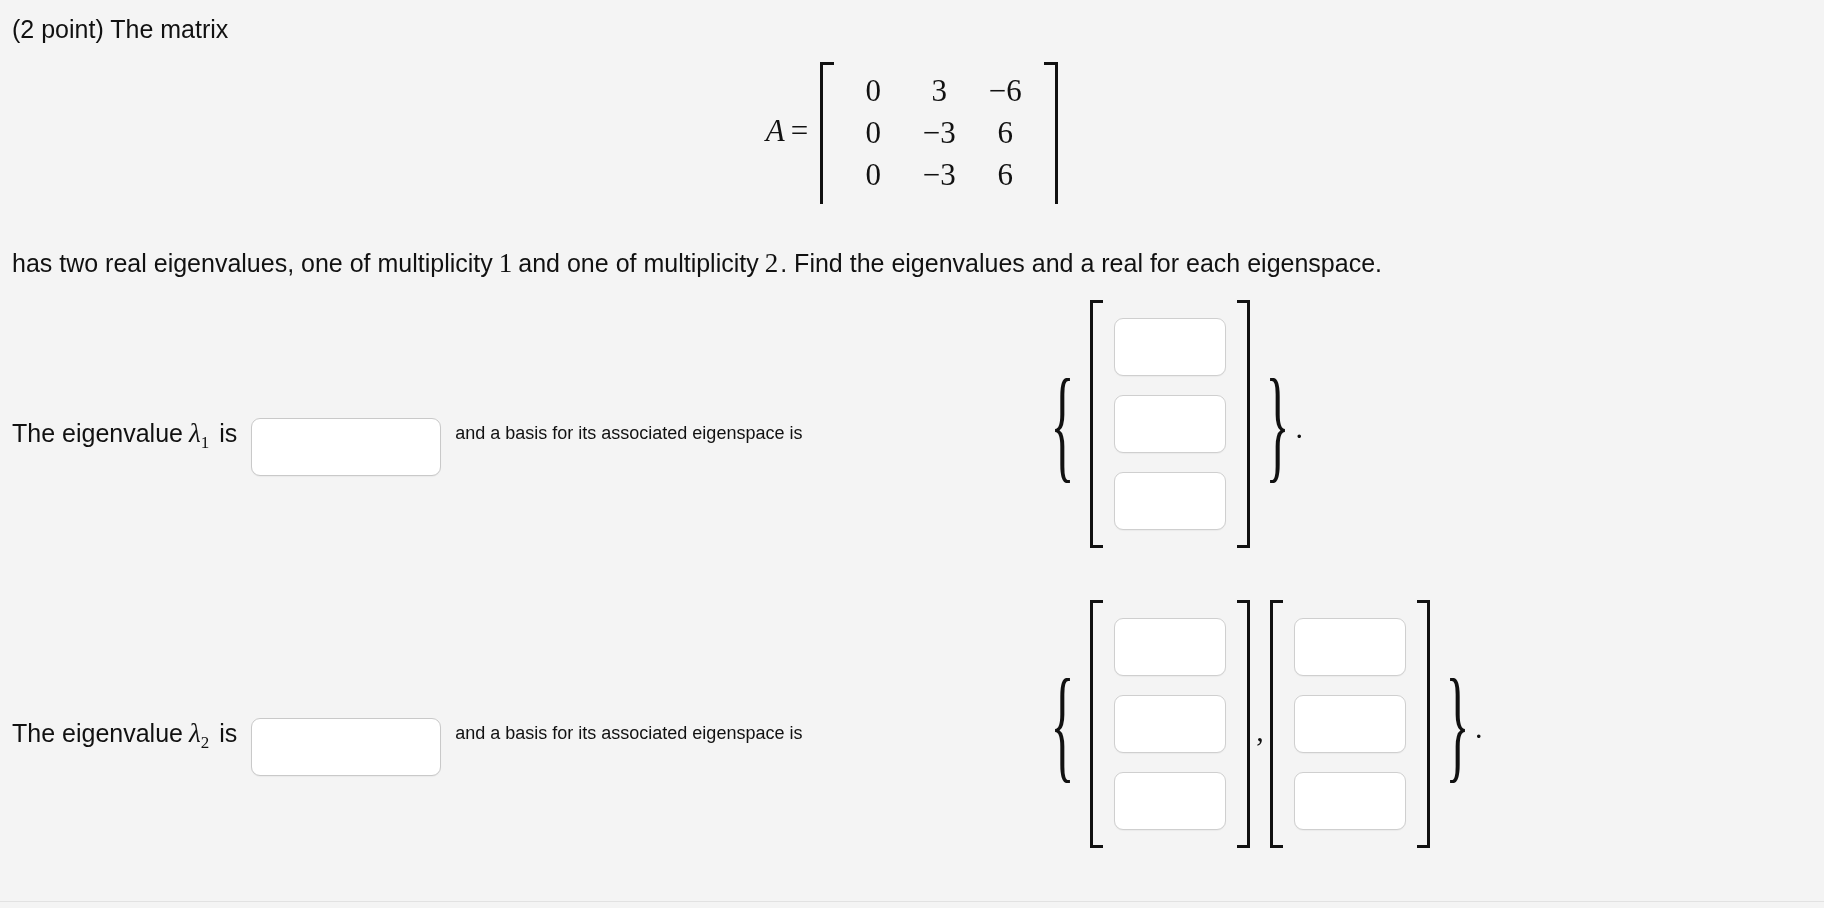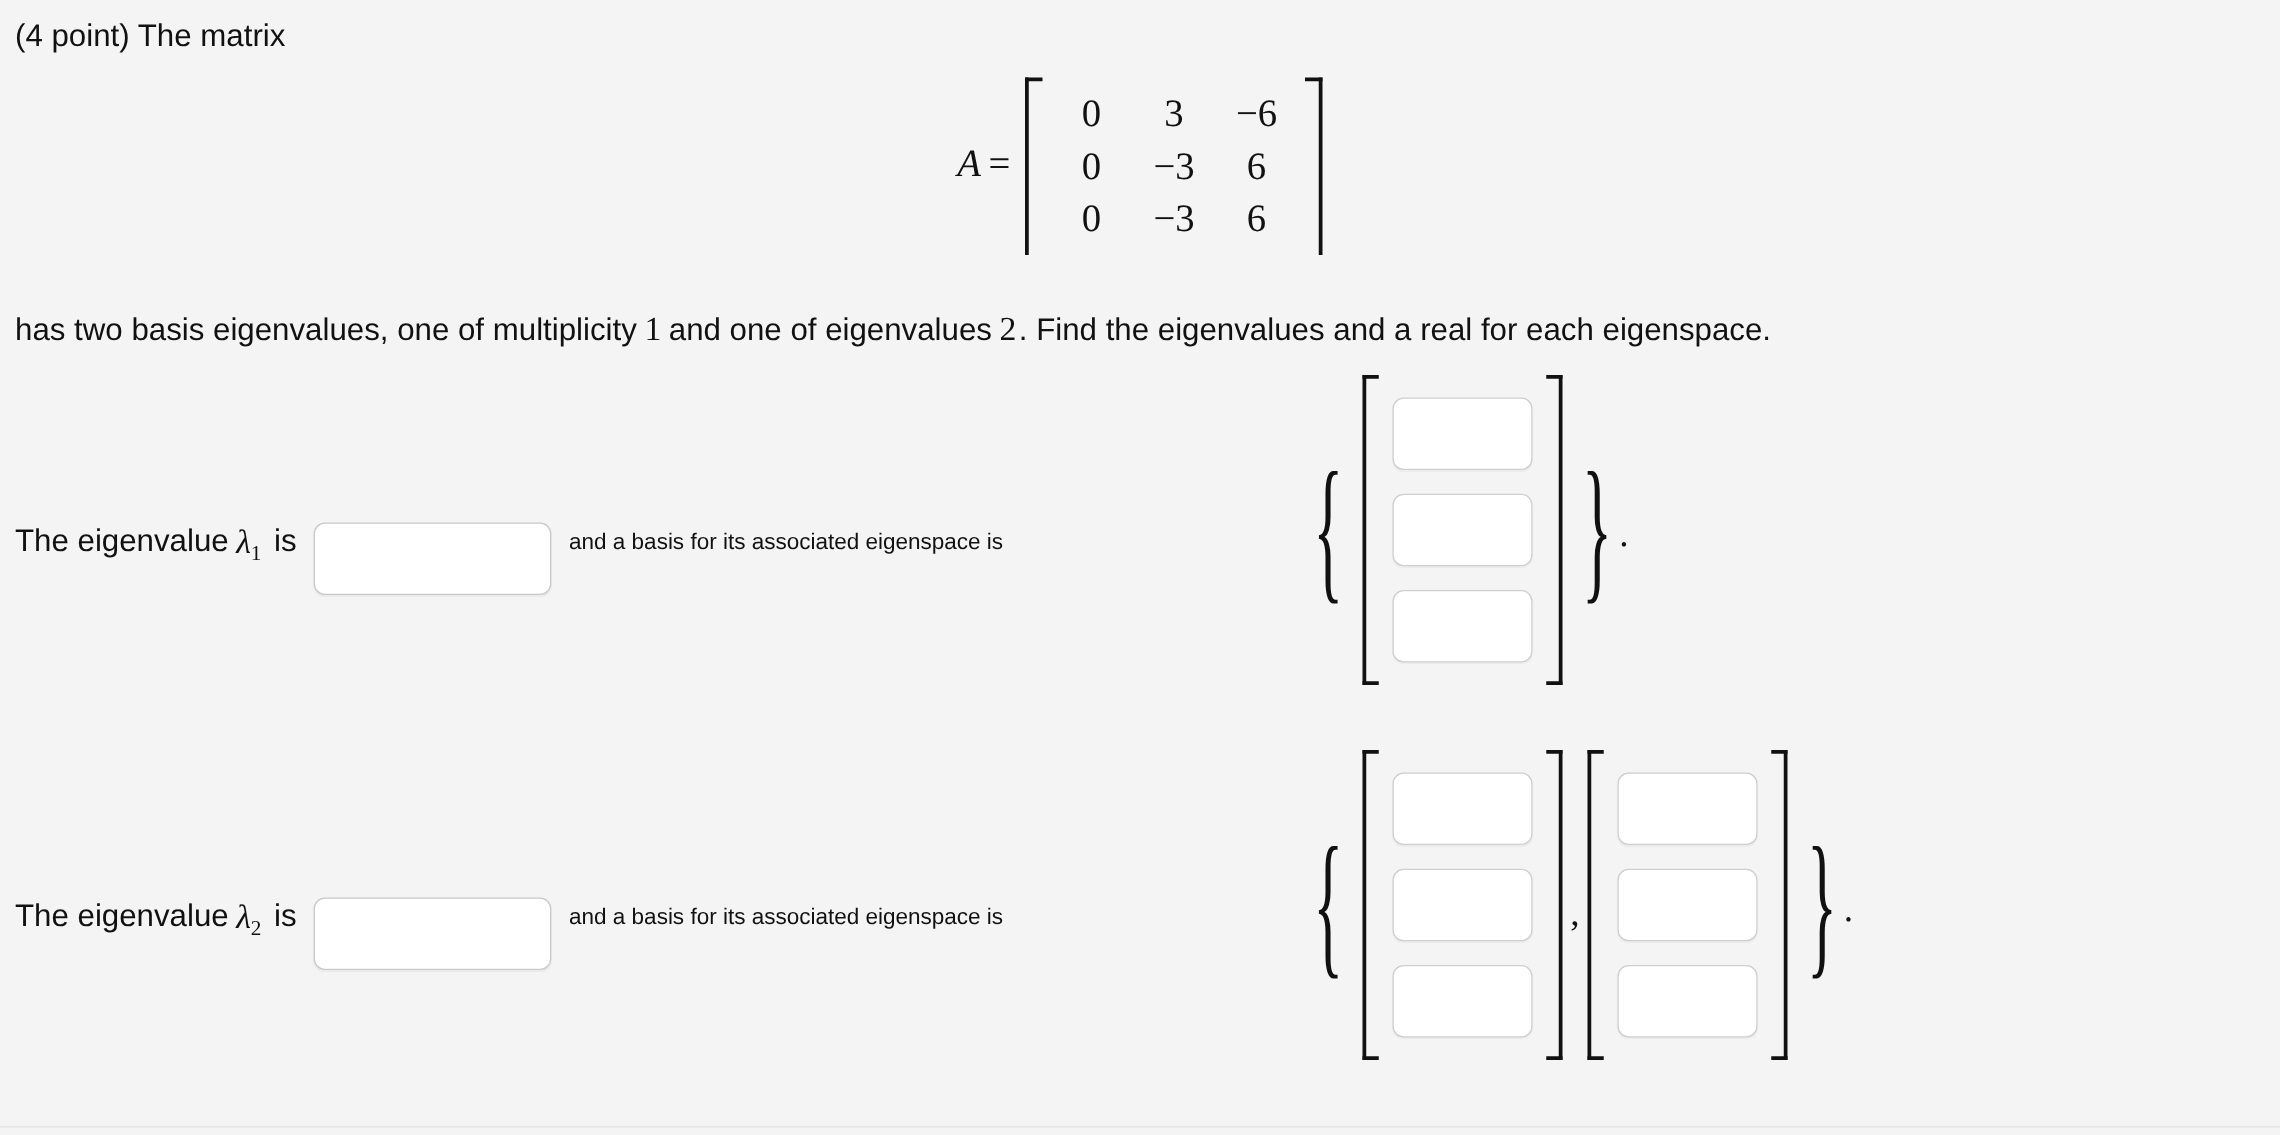--- a/index.html
+++ b/index.html
@@ -240,41 +240,41 @@
     width: 1824px;
     height: 1px;
     background: #e2e2e2;
   }
 </style>
 </head>
 <body>
 
 <div class="page">
 
-  <div class="prompt-line">(4 point) The matrix</div>
+  <div class="prompt-line">(2 point) The matrix</div>
 
   <div class="matrix-block">
     <span class="mat-label">A</span>
     <span class="mat-eq">=</span>
     <span class="bracket lft"></span>
     <div class="mat-grid">
       <span class="cell">0</span>
       <span class="cell">3</span>
       <span class="cell">−6</span>
       <span class="cell">0</span>
       <span class="cell">−3</span>
       <span class="cell">6</span>
       <span class="cell">0</span>
       <span class="cell">−3</span>
       <span class="cell">6</span>
     </div>
     <span class="bracket rgt"></span>
   </div>
 
-  <div class="statement-line"><span>has two basis eigenvalues, one of multiplicity</span><span class="num" style="margin:0 6px">1</span><span>and one of eigenvalues</span><span class="num" style="margin:0 2px 0 6px">2</span><span>. Find the eigenvalues and a real for each eigenspace.</span></div>
+  <div class="statement-line"><span>has two real eigenvalues, one of multiplicity</span><span class="num" style="margin:0 6px">1</span><span>and one of multiplicity</span><span class="num" style="margin:0 2px 0 6px">2</span><span>. Find the eigenvalues and a real for each eigenspace.</span></div>
 
   <div class="eigen-row r1">
     <div class="lead-text">
       <span>The eigenvalue</span>
       <span class="lambda"><span>λ</span><sub>1</sub></span>
       <span class="is-word">is</span>
       <input class="answer-input" type="text" value="" style="">
       <span class="mid-text">and a basis for its associated eigenspace is</span>
     </div>
   </div>

